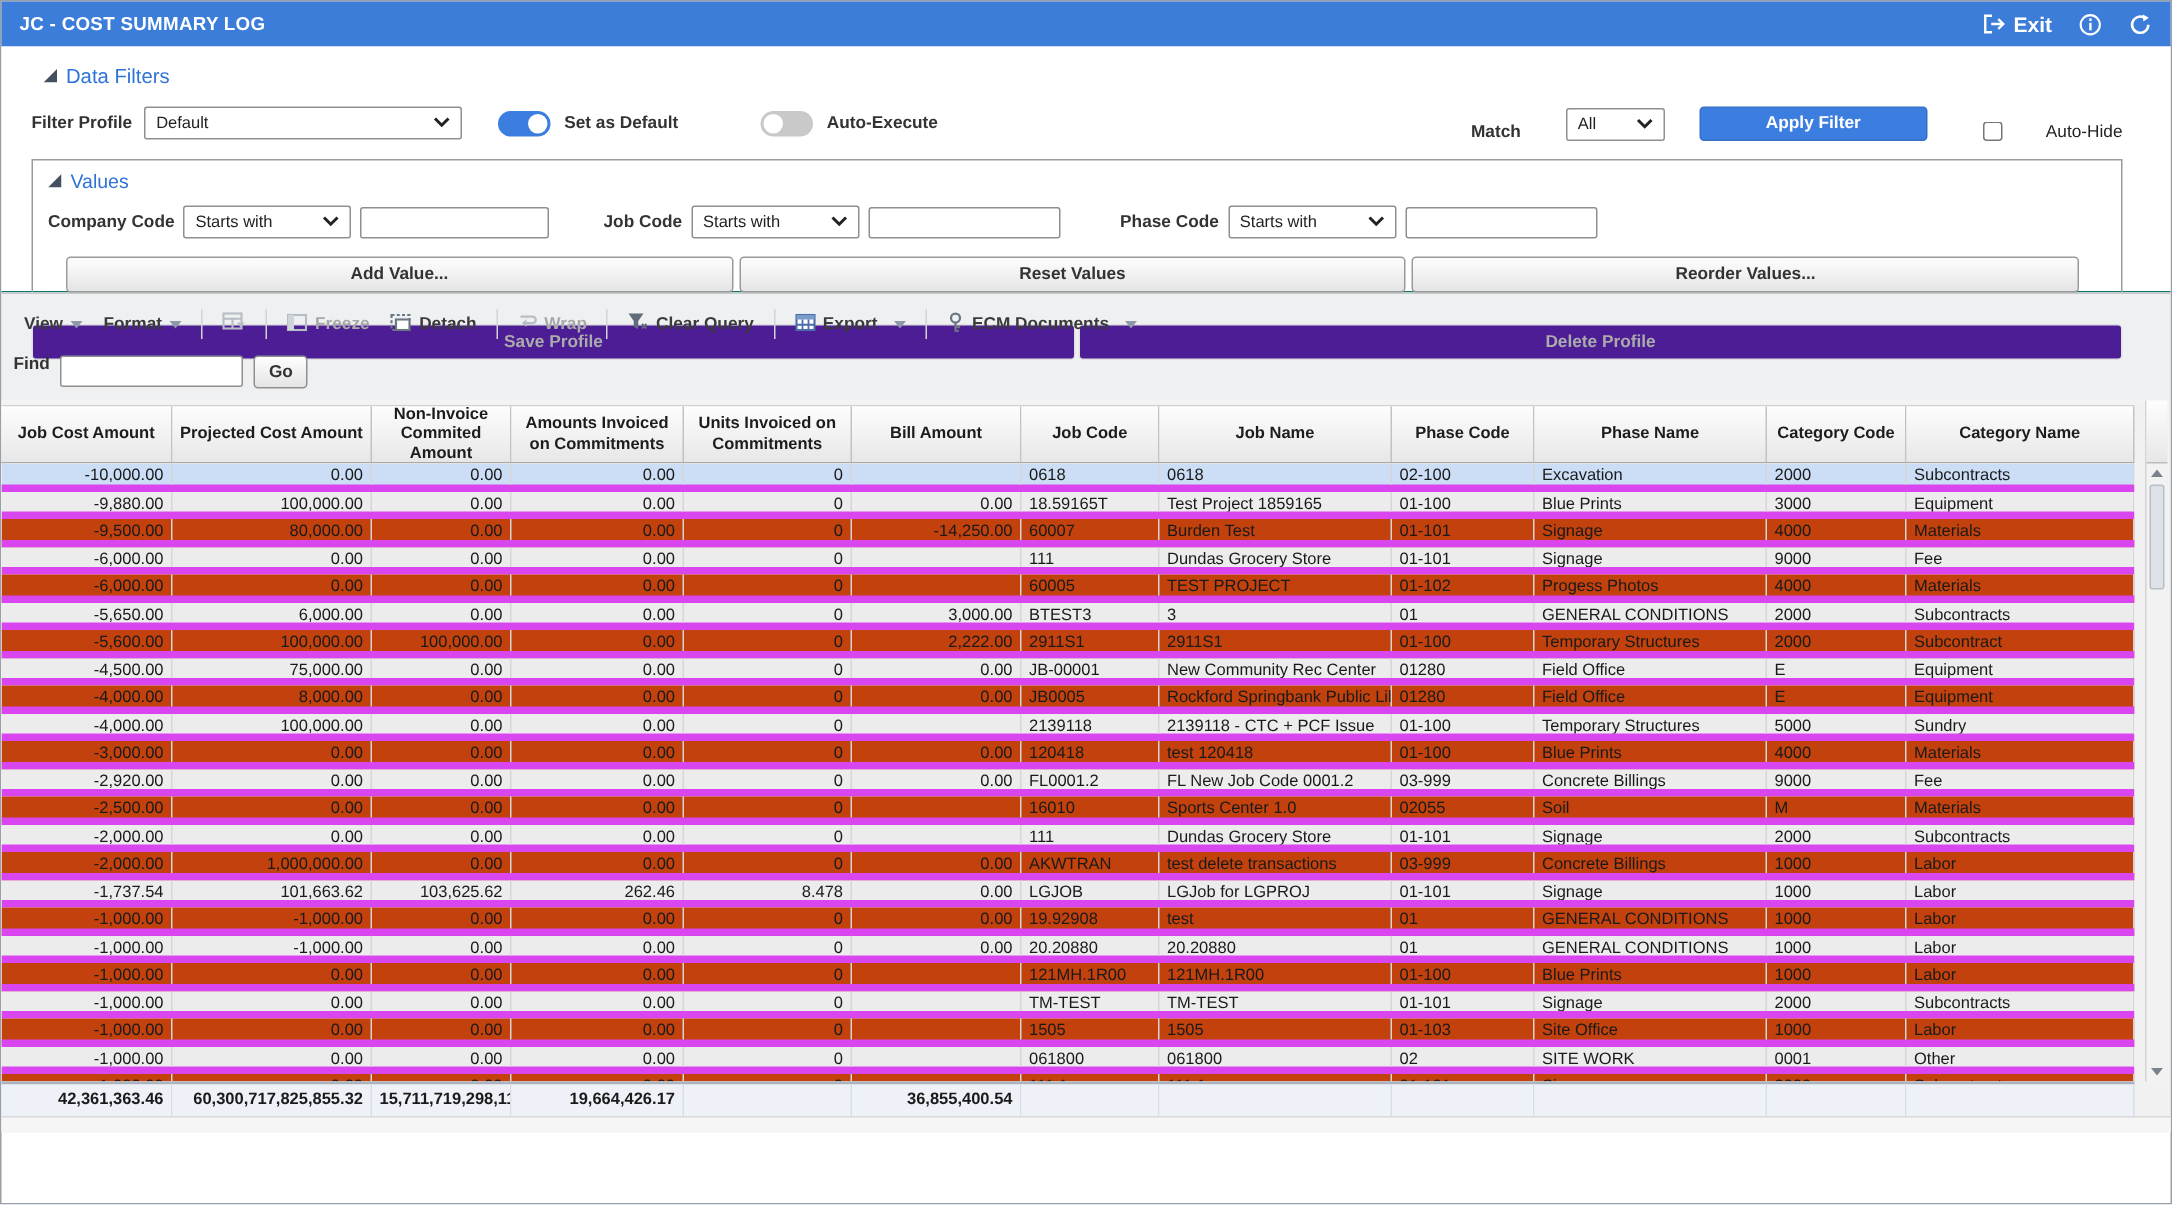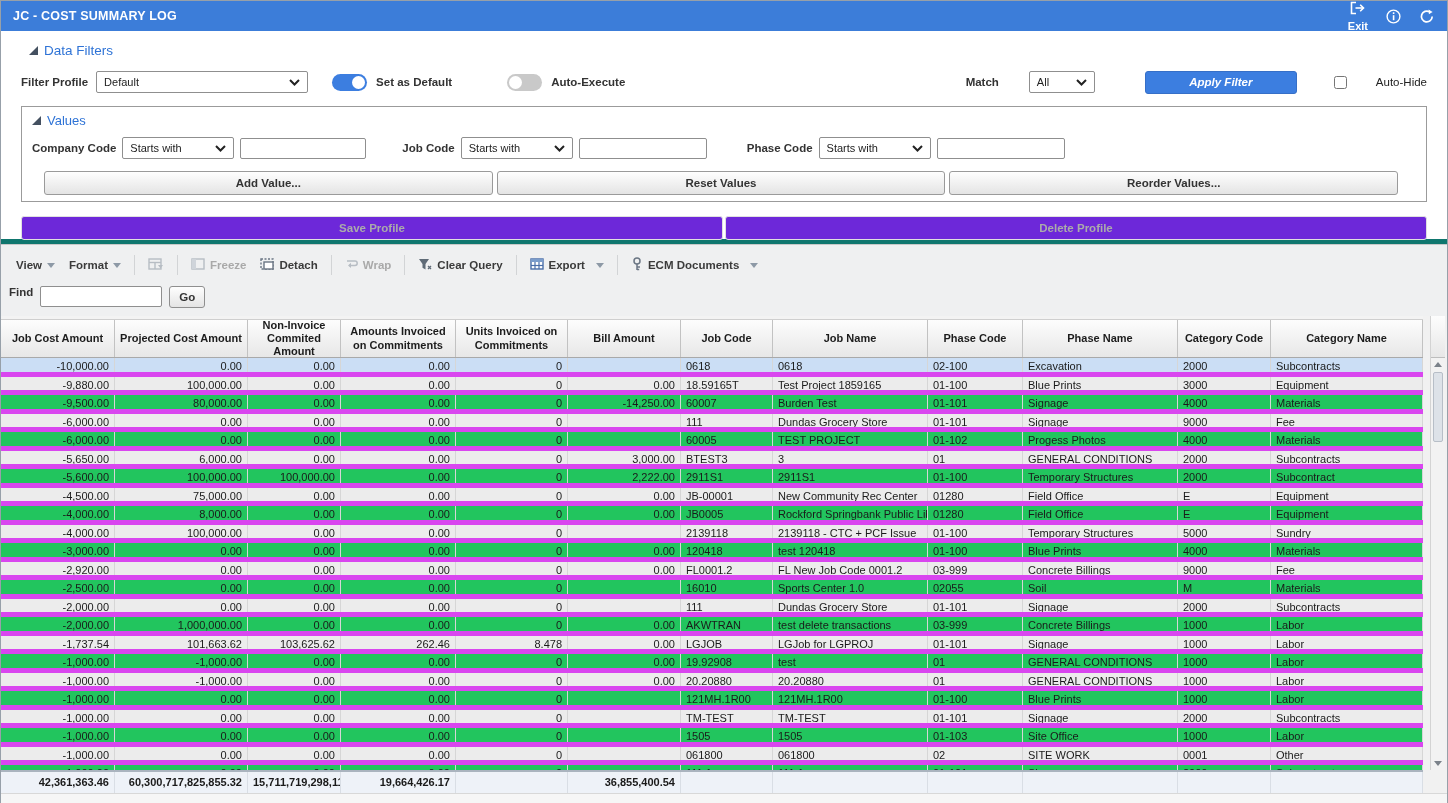--- a/index.html
+++ b/index.html
@@ -3,25 +3,25 @@
 <meta charset="utf-8">
 <style>
   * { margin:0; padding:0; box-sizing:border-box; }
   html,body { width:1448px; height:803px; overflow:hidden; font-family:"Liberation Sans", sans-serif; background:#fff; }
   .app { width:1448px; height:803px; border:1px solid #97a0a9; position:relative; background:#fff; }
 
   
   .titlebar { height:30px; background:#3c7dd9; display:flex; align-items:center; padding:0 12px; color:#fff; }
   .titlebar .title { font-size:12.5px; font-weight:bold; letter-spacing:.2px; }
   .titlebar .tb-right { margin-left:auto; display:flex; align-items:center; gap:18px; }
-  .tb-btn { display:flex; align-items:center; gap:5px; font-size:11px; font-weight:bold; color:#fff; cursor:pointer;flex-direction:column; }
+  .tb-btn { display:flex; align-items:center; gap:5px; font-size:14px; font-weight:bold; color:#fff; cursor:pointer; }
   .tb-ico svg { display:block; }
 
   
-  .filter-section { height:213px; background:#fff; padding:8px 20px 0 20px; border-bottom:5px solid #0f766e; }
+  .filter-section { height:164px; background:#fff; padding:8px 32px 0 20px; border-bottom:1px solid #0f766e; }
   .section-head { display:flex; align-items:center; gap:6px; color:#2e73d6; font-size:13.5px; margin:4px 0 0 8px; cursor:pointer; }
   .disc { display:inline-block; }
   .profile-row { display:flex; align-items:center; margin-top:12px; height:24px; }
   .lbl { font-size:11.5px; font-weight:bold; color:#333; white-space:nowrap; }
   .select-box { display:inline-flex; align-items:center; justify-content:space-between; height:22px; background:#fff; border:1px solid #8f8f8f; border-radius:2px; padding:0 7px; font-size:11px; color:#222; cursor:pointer; }
   .select-box .chev { margin-left:8px; }
   .text-input { height:21px; border:1px solid #8f8f8f; border-radius:2px; font-size:11px; padding:0 5px; font-family:"Liberation Sans",sans-serif; }
   .toggle { width:35px; height:17px; border-radius:9px; position:relative; cursor:pointer; flex:0 0 auto; }
   .toggle.on { background:#3c7ee0; }
   .toggle.off { background:#c9c9c9; }
@@ -30,42 +30,42 @@
   .toggle.off .knob { left:2px; }
   .btn-primary { height:23px; background:#3c7ee0; border:1px solid #366fc7; border-radius:3px; color:#fff; font-weight:bold; font-size:11.5px; width:152px; cursor:pointer; font-family:"Liberation Sans",sans-serif; }
   .chk { width:13px; height:13px; }
 
   .values-box { border:1px solid #9b9b9b; border-radius:0; margin-top:12px; padding:6px 16px 10px 10px; height:96px; }
   .fields-row { display:flex; align-items:center; margin-top:8px; height:24px; }
   .field-group { display:flex; align-items:center; gap:6px; }
   .values-buttons { display:flex; gap:4px; margin-top:11px; }
   .btn-gray { flex:1; height:24px; background:linear-gradient(#fefefe,#e4e4e4); border:1px solid #9a9a9a; border-radius:3px; font-size:11.5px; font-weight:bold; color:#333; cursor:pointer; font-family:"Liberation Sans",sans-serif; }
   .profile-buttons { display:flex; gap:2px; margin-top:14px; }
-  .btn-flat-disabled { flex:1; height:24px; background:#6d28d9; border:1px solid #e0e0e0; border-radius:3px; font-size:11.5px; font-weight:bold; color:#ababab; font-family:"Liberation Sans",sans-serif; }
+  .btn-flat-disabled { flex:1; height:24px; background:#4c1d95; border:1px solid #e0e0e0; border-radius:3px; font-size:11.5px; font-weight:bold; color:#ababab; font-family:"Liberation Sans",sans-serif; }
   .profile-buttons .btn-gray { flex:1; }
 
   
   .toolbar-band { height:72px; background:#eff0f1; border-top:1px solid #c8c8c8; padding:7px 8px 0 8px; }
   .toolbar { display:flex; align-items:center; height:26px; font-size:11.5px; font-weight:bold; color:#3b3b3b; }
   .t-item { display:flex; align-items:center; gap:5px; padding:0 7px; cursor:pointer; white-space:nowrap; }
   .t-item.disabled { color:#a9a9a9; cursor:default; }
   .t-sep { width:1px; height:20px; background:#d2d4d6; margin:0 6px; }
   .caret { width:0; height:0; border-left:4px solid transparent; border-right:4px solid transparent; border-top:5px solid #8d99a6; display:inline-block; }
   .find-row { display:flex; align-items:flex-start; gap:7px; margin-top:8px; padding-left:0; }
   .btn-go { height:22px; padding:0 9px; background:linear-gradient(#fefefe,#e4e4e4); border:1px solid #8f8f8f; border-radius:3px; font-size:11.5px; font-weight:bold; color:#333; cursor:pointer; font-family:"Liberation Sans",sans-serif; }
 
   
   .grid-area { height:488px; position:relative; background:#f1f1f1; }
   .grid-wrap { width:1422px; }
   .grid-topstrip { height:4px; background:#f3f3f3; border-bottom:1px solid #cfcfcf; }
   .grid-header { display:grid; height:38px; background:linear-gradient(#fdfdfd,#e7e7e7); border-bottom:1px solid #a9a9a9; }
   .hcell { display:flex; align-items:center; justify-content:center; text-align:center; font-size:11px; font-weight:bold; color:#1c1c1c; border-right:1px solid #c2c2c2; padding:2px 3px; line-height:1.2; overflow:hidden; cursor:pointer; background:linear-gradient(#fdfdfd,#e7e7e7); }
   .grid-body { height:412px; overflow:hidden; background:#fff; }
   .g-row { display:grid; height:18.5px; border-bottom:5px solid #d946ef; }
-  .g-row.odd { background:#22c55e; }
+  .g-row.odd { background:#c2410c; }
   .g-row.even { background:#ececec; }
   .g-row.selected { background:#cbdef5; }
   .g-row.partial { height:5px; overflow:hidden; border-bottom:none; }
   .cell { font-size:11px; color:#1a1a1a; line-height:17.5px; padding:0 5px; overflow:hidden; white-space:nowrap; border-right:1px solid #d6d6d6; height:100%; }
   .cell.num { text-align:right; }
   .cell.txt { text-align:left; }
   .grid-totals { border-top:2px solid #aab4bf; }
   .grid-totals .g-row { height:23px; border-bottom:1px solid #ccd2da; }
   .grid-totals .cell { font-weight:bold; line-height:21px; background:#eef2f8; border-right:1px solid #d9dee5; }
 
@@ -132,29 +132,29 @@
             </svg></span>
       </span>
       <span class="toggle on" style="margin-left:24px;">
           <span class="knob"></span>
         </span>
       <span class="lbl" style="margin-left:9px;">Set as Default</span>
       <span class="toggle off" style="margin-left:55px;">
           <span class="knob"></span>
         </span>
       <span class="lbl" style="margin-left:9px;">Auto-Execute</span>
-      <span style="margin-left:auto; display:flex; align-items:center;gap:23px;">
+      <span style="margin-left:auto; display:flex; align-items:flex-end;gap:23px;">
         <span class="lbl">Match</span>
         <span class="select-box" style="width:66px; margin-left:7px;">
           <span>All</span>
           <span class="chev"><svg width="11" height="7" viewBox="0 0 11 7">
                 <path d="M1 1 L5.5 5.5 L10 1" fill="none" stroke="#222" stroke-width="2"></path>
               </svg></span>
         </span>
-        <button class="btn-primary" style="margin-left:27px;font-style:italic;">Apply Filter</button>
+        <button class="btn-primary" style="margin-left:0;">Apply Filter</button>
         <input type="checkbox" class="chk" style="margin-left: 14px;">
         <span class="lbl" style="margin-left:6px; font-weight:normal; color:#222;">Auto-Hide</span>
       </span>
     </div>
 
     <div class="values-box">
       <div class="section-head" style="font-size:13px; margin:0;">
         <span class="disc">
           <svg width="9" height="9" viewBox="0 0 9 9">
               <polygon points="9,0 9,9 0,9" fill="#445060"></polygon>

